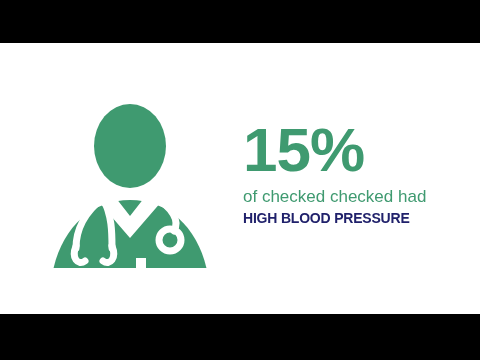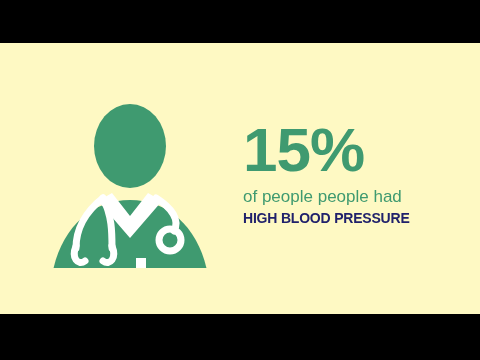--- a/index.html
+++ b/index.html
@@ -25,21 +25,21 @@
   .bar.top { top: 0; height: 43px; }
   .bar.bottom { bottom: 0; height: 46px; }
 
   
   #stage {
     position: absolute;
     left: 0;
     top: 43px;
     width: 480px;
     height: 271px;
-    background: #fef9c3;
+    background: #ffffff;
   }
 
   
   #doctor-icon {
     position: absolute;
     left: 40px;
     top: 45px;
     width: 180px;
     height: 180px;
   }
@@ -104,21 +104,21 @@
 
         <path d="M116 110 C132 120 140 132 134 143" fill="none" stroke="#ffffff" stroke-width="7" stroke-linecap="round"></path>
         <circle cx="130" cy="152" r="11" fill="none" stroke="#ffffff" stroke-width="7"></circle>
 
         <path d="M96 180 L96 170 L106 170 L106 180 L116 180 L116 190 L106 190 L106 200 L96 200 L96 190 L86 190 L86 180 Z" fill="#ffffff"></path>
       </svg>
     </div>
 
     <div id="text-block">
       <div class="stat-number">15%</div>
-      <div class="stat-sub">of people people had</div>
+      <div class="stat-sub">of checked checked had</div>
       <div class="stat-emph">HIGH BLOOD PRESSURE</div>
     </div>
 
   </div>
 
   <div class="bar bottom"></div>
 
 </div>
 
 </body></html>

